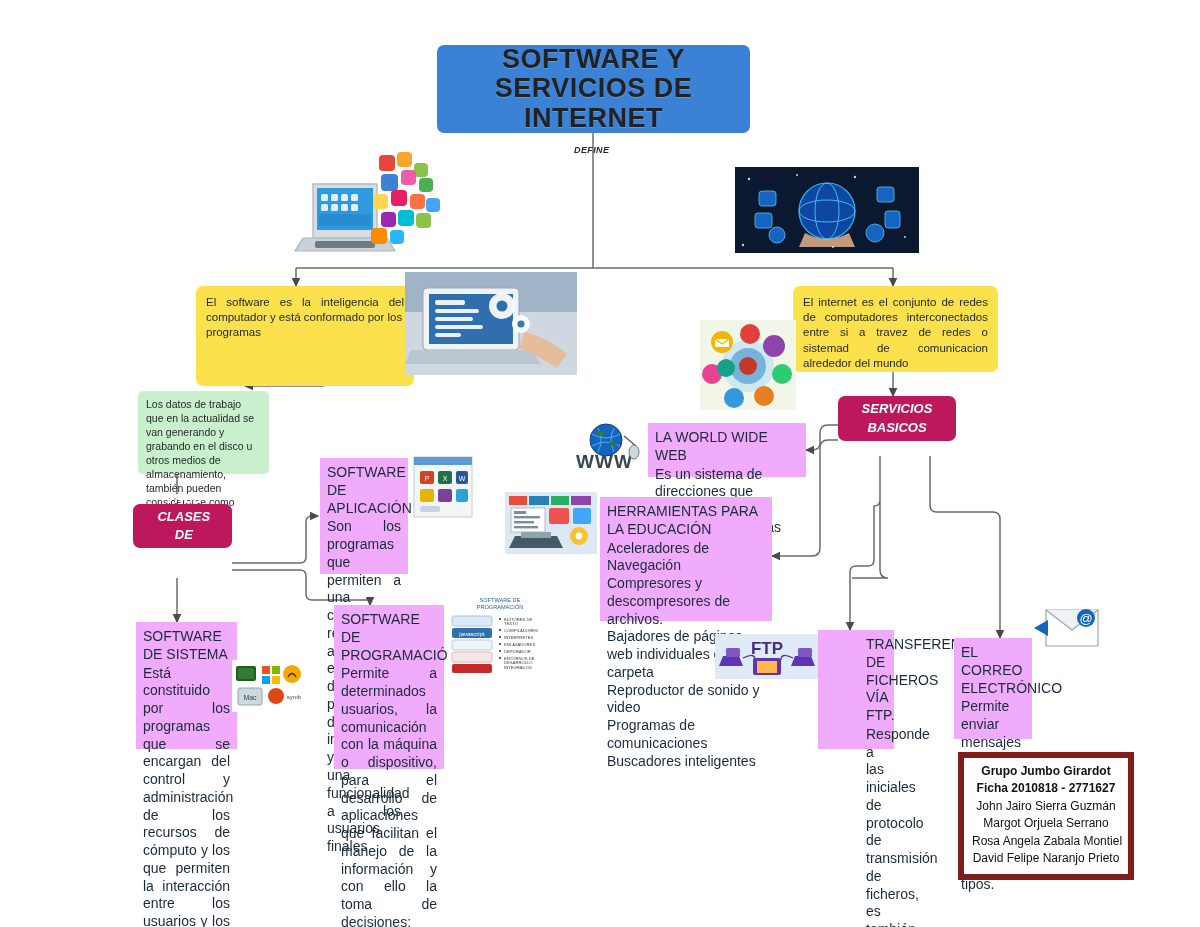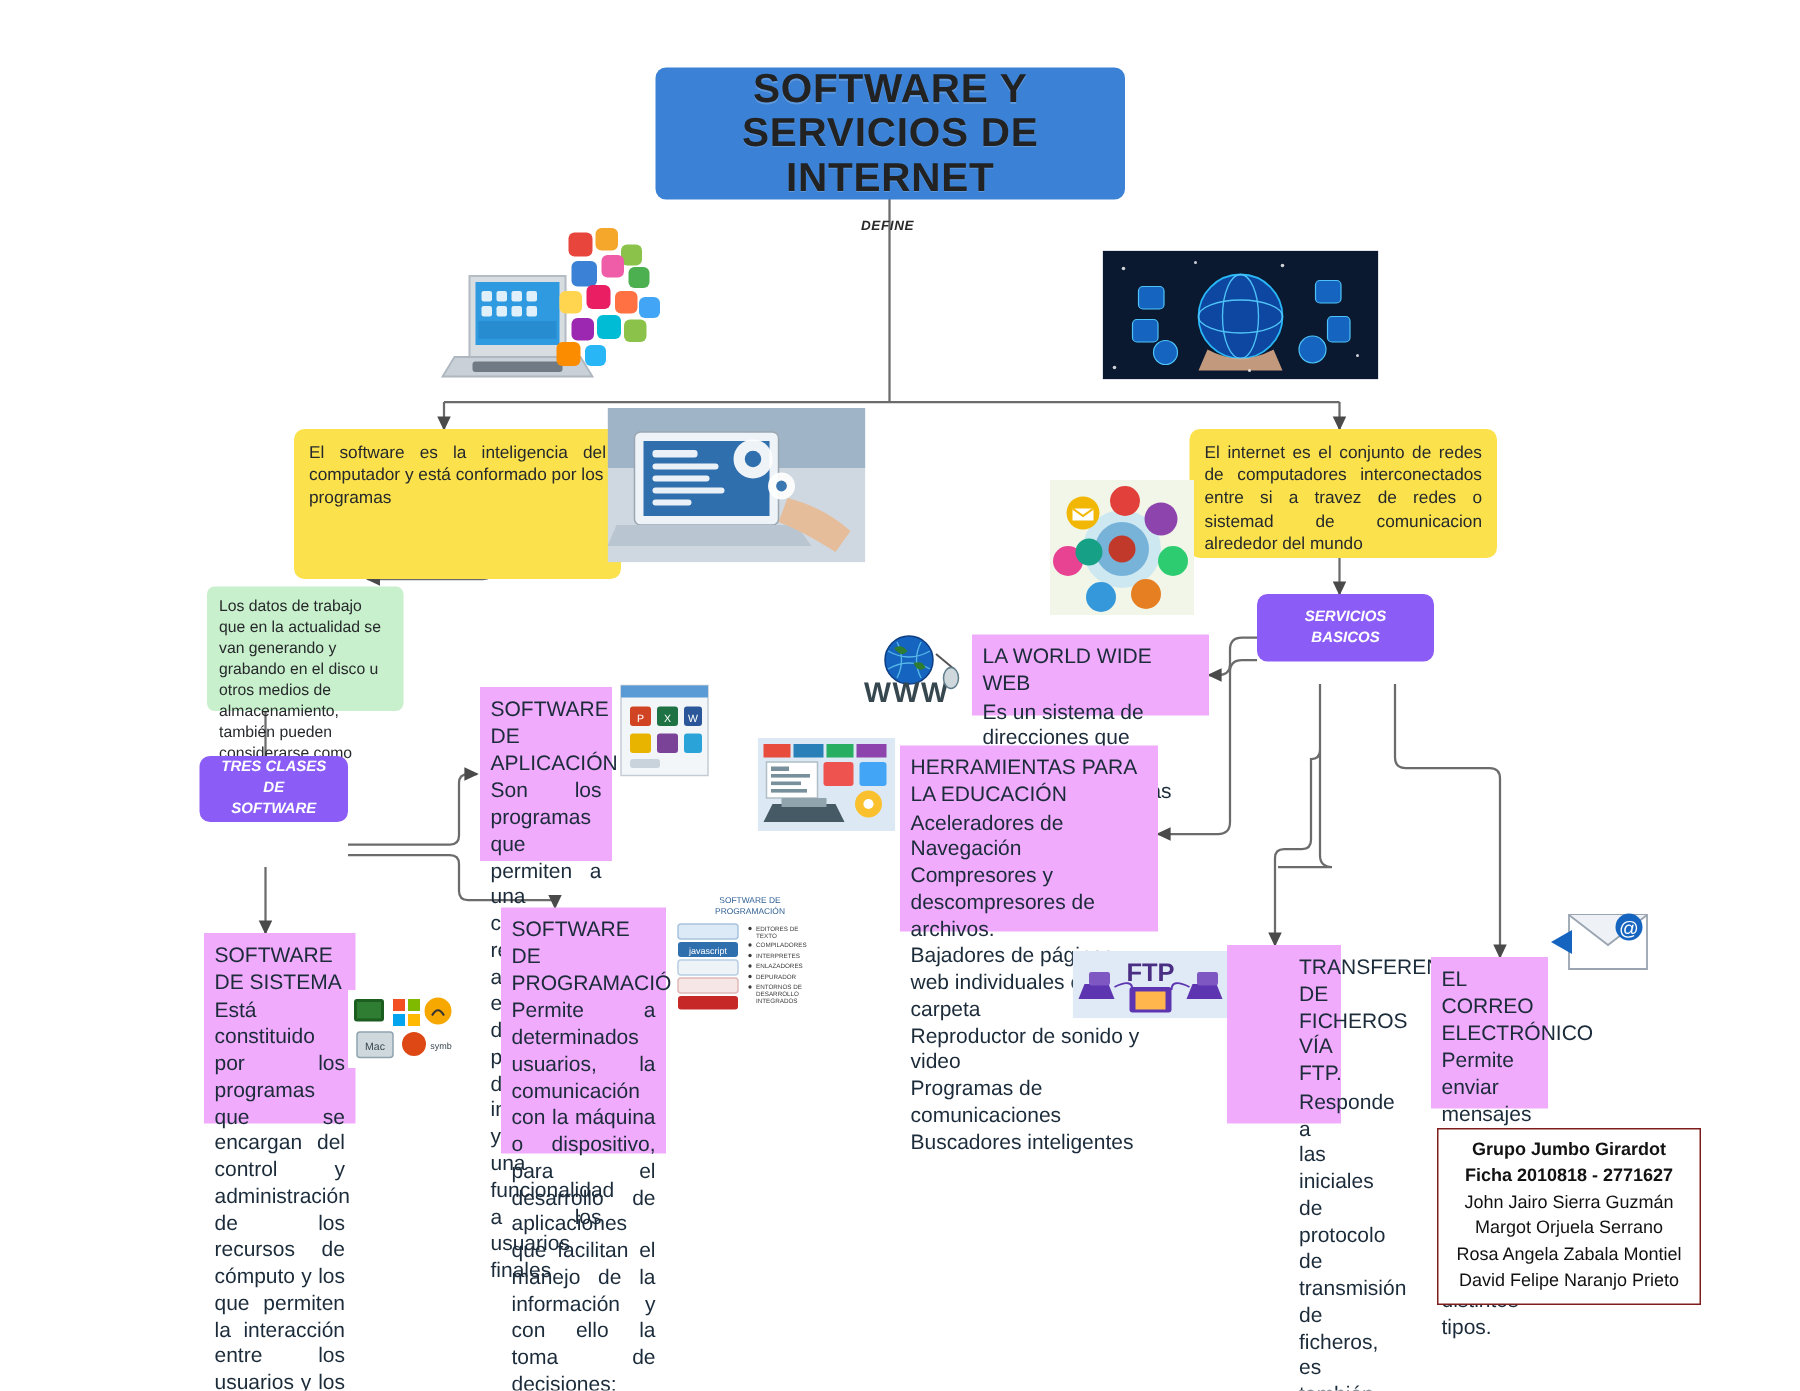--- a/index.html
+++ b/index.html
@@ -48,26 +48,26 @@
   .green-box {
     background: #c9f0cd;
     border-radius: 5px;
     color: #26292b;
     font-size: 10.5px;
     line-height: 1.33;
     padding: 7px 8px;
   }
 
   .red-box {
-    background: #8b5cf6;
+    background: #be185d;
     border-radius: 7px;
     color: #ffffff;
     font-style: italic;
     font-weight: bold;
-    font-size: 10px;
+    font-size: 13px;
     line-height: 1.4;
     display: flex; align-items: center;
     padding: 6px 14px;
   }
 
   .blue-box {
     background: #f0abfc;
     color: #1b2b3a;
     font-size: 14px;
     line-height: 1.27;
@@ -87,21 +87,21 @@
     font-size: 9px;
     font-style: italic;
     font-weight: bold;
     color: #2a2a2a;
     letter-spacing: .4px;
   }
 
   
   .credits {
     position: absolute;
-    border: 1px solid #7f1d1d;
+    border: 6px solid #7f1d1d;
     background: #ffffff;
     padding: 5px 8px 7px 8px;
     text-align: center;
   }
   .credits .ln { display: block; color: #111; line-height: 1.45; white-space: nowrap; }
   .credits .ln.b { font-weight: bold; font-size: 12px; }
   .credits .ln.n { font-size: 12px; }
 
   
   .pic { position: absolute; overflow: hidden; }

